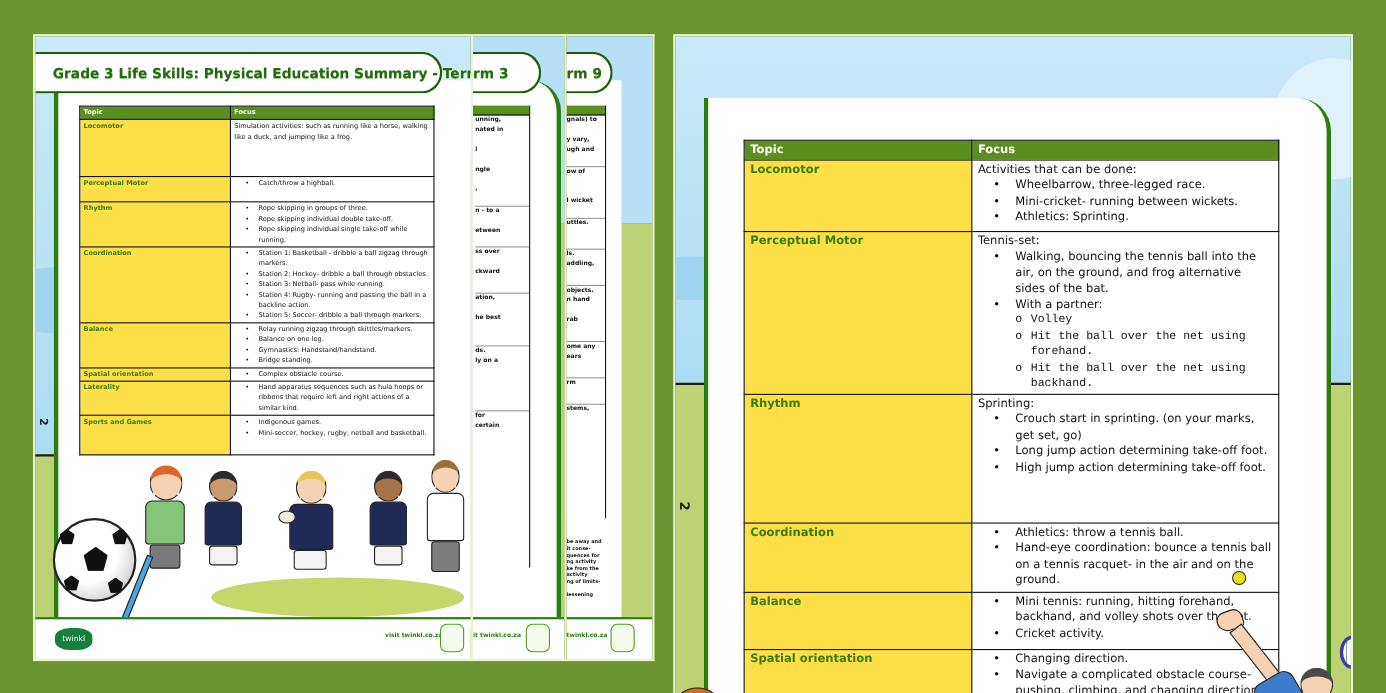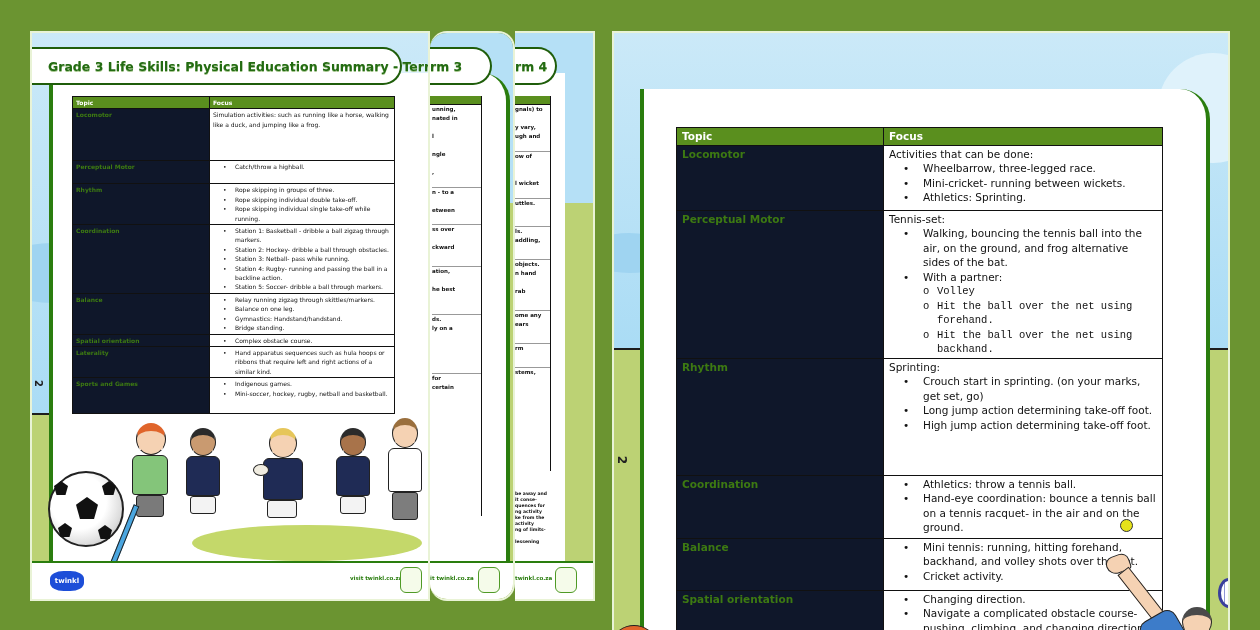--- a/index.html
+++ b/index.html
@@ -7,29 +7,29 @@
   body { background: #6b9431; font-family: "DejaVu Sans", sans-serif; position: relative; }
 
   .page { position: absolute; overflow: hidden; border: 2px solid #e9f3d6; }
   .sky { position: absolute; left: 0; right: 0; top: 0; background: linear-gradient(#cbe9f8, #aadcf5); }
   .cloud { position: absolute; background: #dff2fb; border-radius: 50%; }
   .grass { position: absolute; left: 0; right: 0; bottom: 0; background: #bcd274; border-top: 2px solid #1d1d1d; }
   .panel { position: absolute; background: #fff; border-left: 4px solid #2a7d0e; border-right: 4px solid #2a7d0e; }
   .title-pill { position: absolute; background: #fff; border: 2px solid #1f5d0a; border-left: none; border-radius: 0 28px 28px 0; display: flex; align-items: center; }
   .title-text { color: #236b12; font-weight: bold; font-family: "DejaVu Sans", sans-serif; white-space: nowrap; text-shadow: 0 1px 0 #a7c890; }
   .footer { position: absolute; left: 0; right: 0; bottom: 0; background: #fff; border-top: 2px solid #2a7d0e; }
-  .logo { position: absolute; background: #1d4ed8; color: #fff; font-weight: bold; border-radius: 40%; display: flex; align-items: center; justify-content: center; font-family: "DejaVu Sans", sans-serif; }
+  .logo { position: absolute; background: #15803d; color: #fff; font-weight: normal; border-radius: 40%; display: flex; align-items: center; justify-content: center; font-family: "DejaVu Sans", sans-serif; }
   .footer-url { position: absolute; color: #2a7d0e; font-weight: bold; white-space: nowrap; }
   .badge { position: absolute; border: 1px solid #4f9a26; background: #f5fbea; border-radius: 6px; }
   .page-num { position: absolute; font-weight: bold; color: #222; transform: rotate(90deg); }
 
   table.pe { position: absolute; border-collapse: collapse; table-layout: fixed; }
   table.pe th { background: #5a8f1e; color: #fff; text-align: left; font-weight: bold; border: 1px solid #111; }
   table.pe td { border: 1px solid #111; vertical-align: top; }
-  table.pe td.topic { background: #0f172a; color: #3d7a12; font-weight: bold; }
+  table.pe td.topic { background: #fde047; color: #3d7a12; font-weight: bold; }
   table.pe td.focus { background: #fff; color: #111; }
   table.pe ul { list-style: none; }
   table.pe ul li { position: relative; }
   table.pe ul li::before { content: "•"; position: absolute; }
   table.pe ul.sub li::before { content: "o"; }
 
   
   .t1 th, .t1 td { font-size: 10.5px; line-height: 14.5px; padding: 1px 5px; }
   .t1 ul { padding-left: 34px; }
   .t1 ul li::before { left: -20px; }
@@ -185,21 +185,21 @@
   </div>
   <div class="page-num" style="left:3px; top:345px; font-size:10px;">2</div>
 
   <div class="footer" style="height:38px;">
     <div class="logo" style="left:18px; top:8px; width:34px; height:20px; font-size:7px;">twinkl</div>
     <div class="footer-url" style="left:318px; top:12px; font-size:5.5px;">visit twinkl.co.za</div>
     <div class="badge" style="left:368px; top:4px; width:22px; height:26px;"></div>
   </div>
 </div>
 
-<div class="page" style="left:430px; top:31px; width:85px; height:570px; border-left:none;border-radius:17px;">
+<div class="page" style="left:430px; top:31px; width:85px; height:570px; border-left:none;">
   <div class="sky" style="height:170px; background:#b5e0f6;"></div>
   <div class="grass" style="top:170px; border-top:none;"></div>
   <div class="panel" style="left:0; top:40px; width:80px; height:498px; border-left:none; border-right:4px solid #2a7d0e; border-top-right-radius:28px;"></div>
   <div class="title-pill" style="left:-10px; top:14px; width:72px; height:38px; padding-left:10px;">
     <span class="title-text" style="font-size:12.5px;">rm 3</span>
   </div>
   <div style="position:absolute; left:0; top:63px; width:52px; height:420px; background:#fff; border-right:1px solid #111;">
     <div style="height:9px; background:#5a8f1e; border-bottom:1px solid #111;"></div>
     <div style="font-size:5.5px; line-height:9px; color:#111; padding-left:2px; font-weight:bold;">
       <div>unning,</div>
@@ -223,21 +223,21 @@
     <div class="footer-url" style="left:0; top:12px; font-size:5.5px;">it twinkl.co.za</div>
     <div class="badge" style="left:48px; top:4px; width:22px; height:26px;"></div>
   </div>
 </div>
 
 <div class="page" style="left:515px; top:31px; width:80px; height:570px; border-left:none;">
   <div class="sky" style="height:170px; background:#b5e0f6;"></div>
   <div class="grass" style="top:170px; border-top:none;"></div>
   <div class="panel" style="left:0; top:40px; width:50px; height:498px; border-left:none; border-right:none;"></div>
   <div class="title-pill" style="left:-10px; top:14px; width:52px; height:38px; padding-left:10px;">
-    <span class="title-text" style="font-size:12.5px;">rm 4</span>
+    <span class="title-text" style="font-size:12.5px;">rm 9</span>
   </div>
   <div style="position:absolute; left:0; top:63px; width:36px; height:375px; background:#fff; border-right:1px solid #111;">
     <div style="height:9px; background:#5a8f1e; border-bottom:1px solid #111;"></div>
     <div style="font-size:5.5px; line-height:9px; color:#111; font-weight:bold;">
       <div>gnals) to</div>
       <div style="margin-top:9px">y vary,</div>
       <div>ugh and</div>
       <div style="margin-top:10px; border-top:1px solid #999">ow of</div>
       <div style="margin-top:18px">l wicket</div>
       <div style="margin-top:10px; border-top:1px solid #999">uttles.</div>

